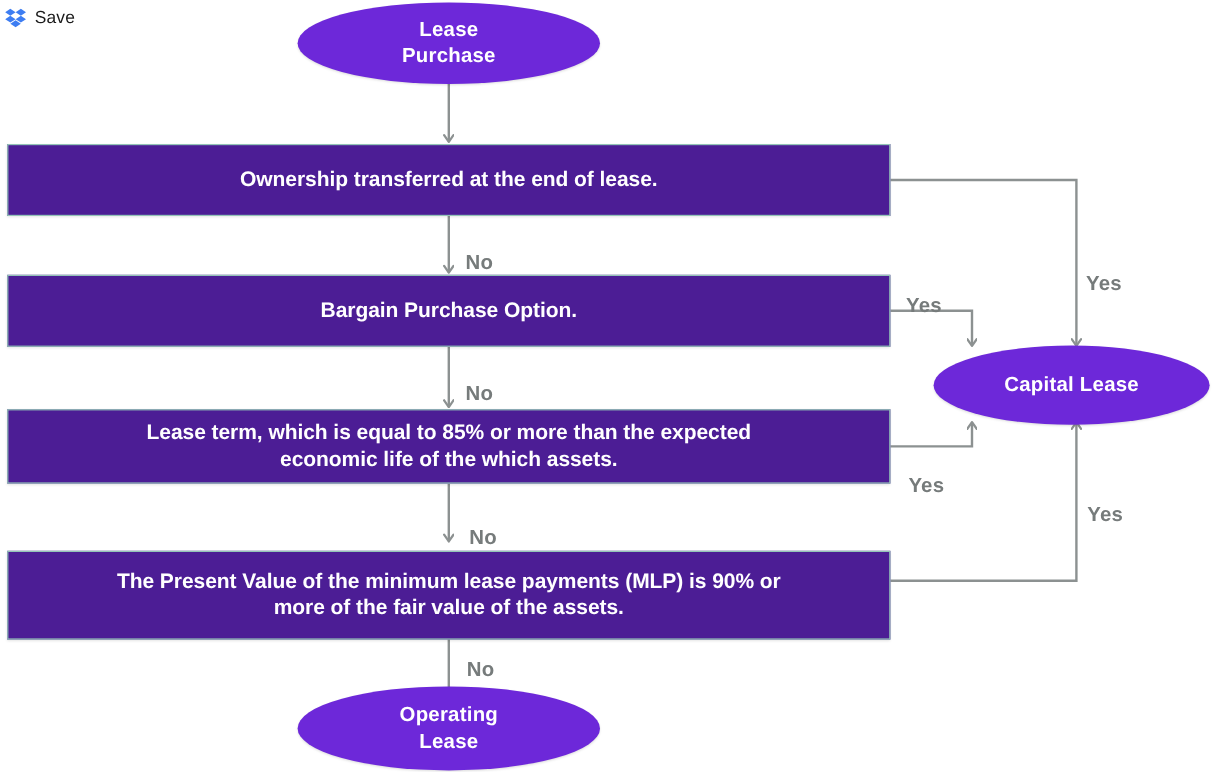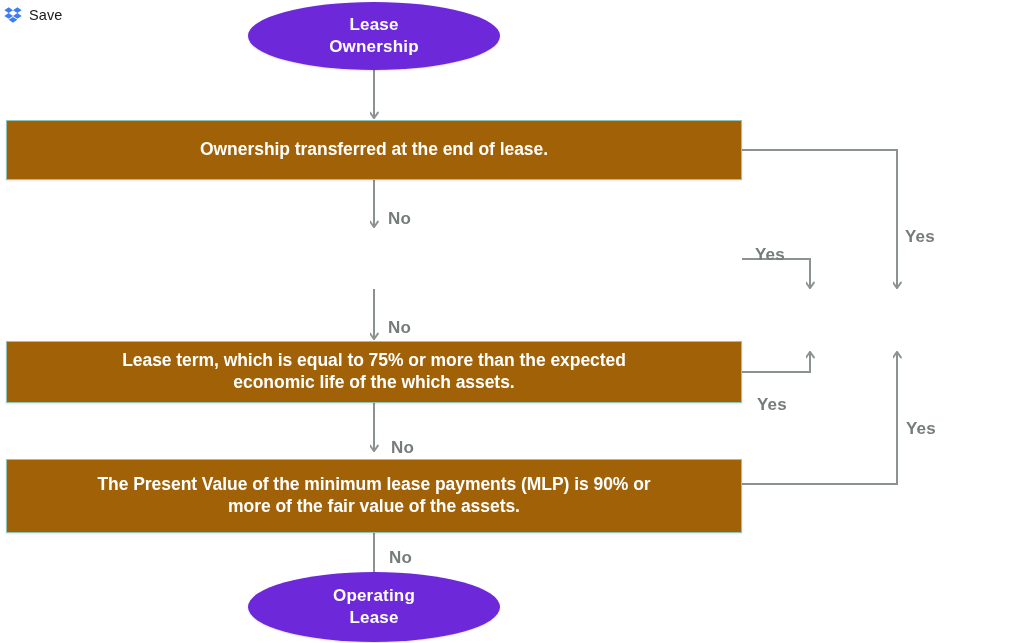--- a/index.html
+++ b/index.html
@@ -62,21 +62,21 @@
   }
   .oval {
     background: #6d28d9;
     border-radius: 50%;
     font-size: 17px;
     line-height: 1.28;
     letter-spacing: .2px;
     box-shadow: 0 1px 2px rgba(0,0,0,.13);
   }
   .rect {
-    background: #a16207;
+    background: #4c1d95;
     border: 1px solid #93c3b7;
     font-size: 17.5px;
     line-height: 1.24;
     letter-spacing: -.05px;
     padding: 20px 14px;
     box-shadow: 0 1px 2px rgba(0,0,0,.10);
   }
 
   
   #node-lease-agreement { left: 248px; top: 2px;   width: 252px; height: 68px; }
@@ -141,43 +141,49 @@
 
       <path d="M742,372 L810,372 L810,352" marker-end="url(#arrow-up)"></path>
 
       <path d="M742,484 L897,484 L897,352" marker-end="url(#arrow-up)"></path>
     </g>
   </svg>
 
   <div class="node oval" id="node-lease-agreement">
     <span>
       <span>Lease</span><br>
-      <span>Ownership</span>
+      <span>Purchase</span>
     </span>
   </div>
 
   <div class="node rect" id="box-ownership">
     <span>Ownership transferred at the end of lease.</span>
   </div>
 
+  <div class="node rect" id="box-bargain">
+    <span>Bargain Purchase Option.</span>
+  </div>
 
   <div class="node rect" id="box-lease-term">
     <span>
-      <span>Lease term, which is equal to 75% or more than the expected</span><br>
+      <span>Lease term, which is equal to 85% or more than the expected</span><br>
       <span>economic life of the which assets.</span>
     </span>
   </div>
 
   <div class="node rect" id="box-present-value">
     <span>
       <span>The Present Value of the minimum lease payments (MLP) is 90% or</span><br>
       <span>more of the fair value of the assets.</span>
     </span>
   </div>
 
+  <div class="node oval" id="node-capital-lease">
+    <span>Capital Lease</span>
+  </div>
 
   <div class="node oval" id="node-operating-lease">
     <span>
       <span>Operating</span><br>
       <span>Lease</span>
     </span>
   </div>
 
   <div class="edge-label" id="lbl-no-1">No</div>
   <div class="edge-label" id="lbl-no-2">No</div>

